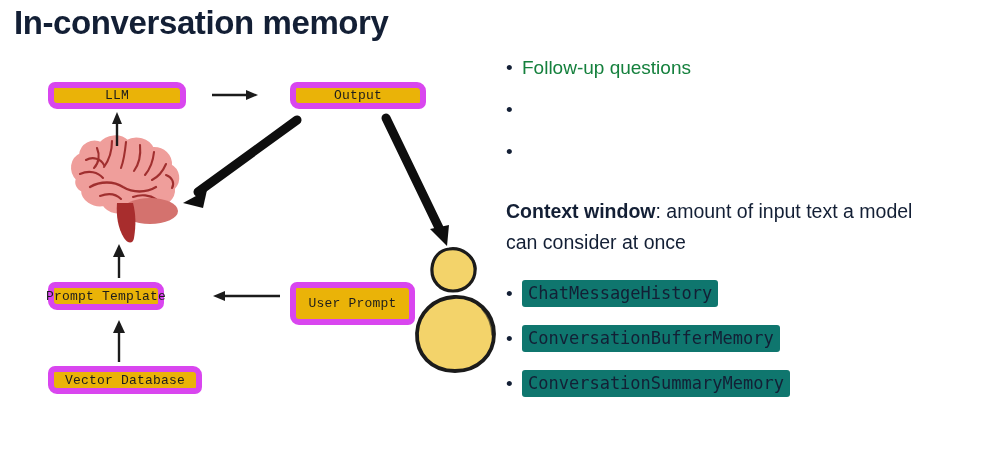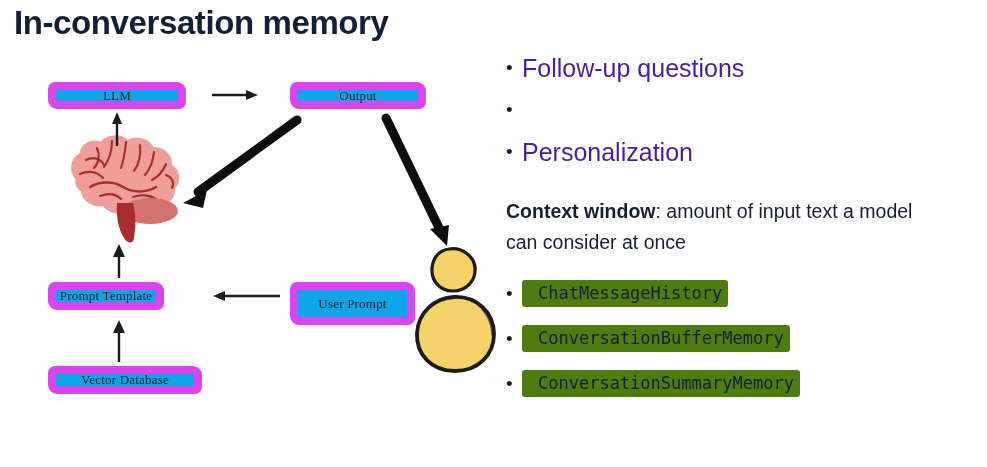--- a/index.html
+++ b/index.html
@@ -39,27 +39,27 @@
   #diagram-svg {
     position: absolute;
     left: 0;
     top: 0;
   }
 
   
   .sketch-box {
     position: absolute;
     box-sizing: border-box;
-    background: #0ea5e9;
-    border: 8px solid #d946ef;
+    background: #eab308;
+    border: 6px solid #d946ef;
     border-radius: 7px 9px 7px 9px;
     display: flex;
     align-items: center;
     justify-content: center;
-    font-family: Liberation Serif, serif;
+    font-family: Liberation Mono, monospace;
     font-size: 13px;
     color: #1d1d1d;
     letter-spacing: 0.2px;
     white-space: nowrap;
   }
   .sketch-box::after {
     content: "";
     position: absolute;
     left: 5px;
     top: 5px;
@@ -88,23 +88,23 @@
     margin-bottom: 18px;
   }
   .bullet-dot {
     flex: 0 0 auto;
     width: 16px;
     font-size: 19px;
     line-height: 24px;
     color: #131f35;
   }
   .bullet-text {
-    font-size: 25px;
+    font-size: 19px;
     line-height: 24px;
-    color: #4c1d95;
+    color: #15803d;
     white-space: nowrap;
   }
 
   #context-note {
     margin-top: 32px;
     font-size: 19.5px;
     line-height: 31px;
     color: #131f35;
     width: 440px;
   }
@@ -115,22 +115,22 @@
     display: flex;
     align-items: center;
     margin-bottom: 18px;
   }
   .code-row .bullet-dot { line-height: 22px; }
   .code-chip {
     font-family: "DejaVu Sans Mono", monospace;
     font-size: 17px;
     line-height: 22px;
     color: #131f35;
-    background: #4d7c0f;
-    padding: 2px 6px 3px 16px;
+    background: #0f766e;
+    padding: 2px 6px 3px 6px;
     border-radius: 3px;
     white-space: nowrap;
   }
 </style>
 </head>
 <body>
 
 <div id="page-title">In-conversation memory</div>
 
 <div id="diagram">
@@ -225,21 +225,20 @@
     <span class="bullet-dot">•</span>
     <span class="bullet-text">Follow-up questions</span>
   </div>
 
   <div class="bullet-row">
     <span class="bullet-dot">•</span>
   </div>
 
   <div class="bullet-row">
     <span class="bullet-dot">•</span>
-    <span class="bullet-text">Personalization</span>
   </div>
 
   <div id="context-note">
     <span class="lead">Context window</span><span>: amount of input text a model can consider at once</span>
   </div>
 
   <div id="code-list">
     <div class="code-row">
       <span class="bullet-dot">•</span>
       <span class="code-chip">ChatMessageHistory</span>

